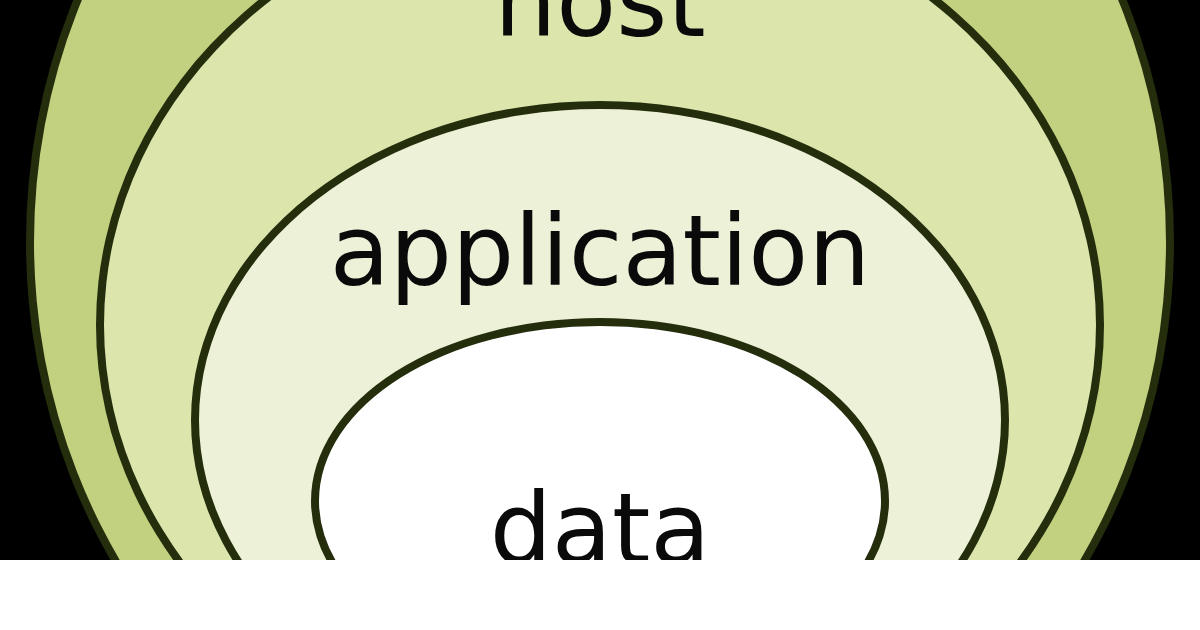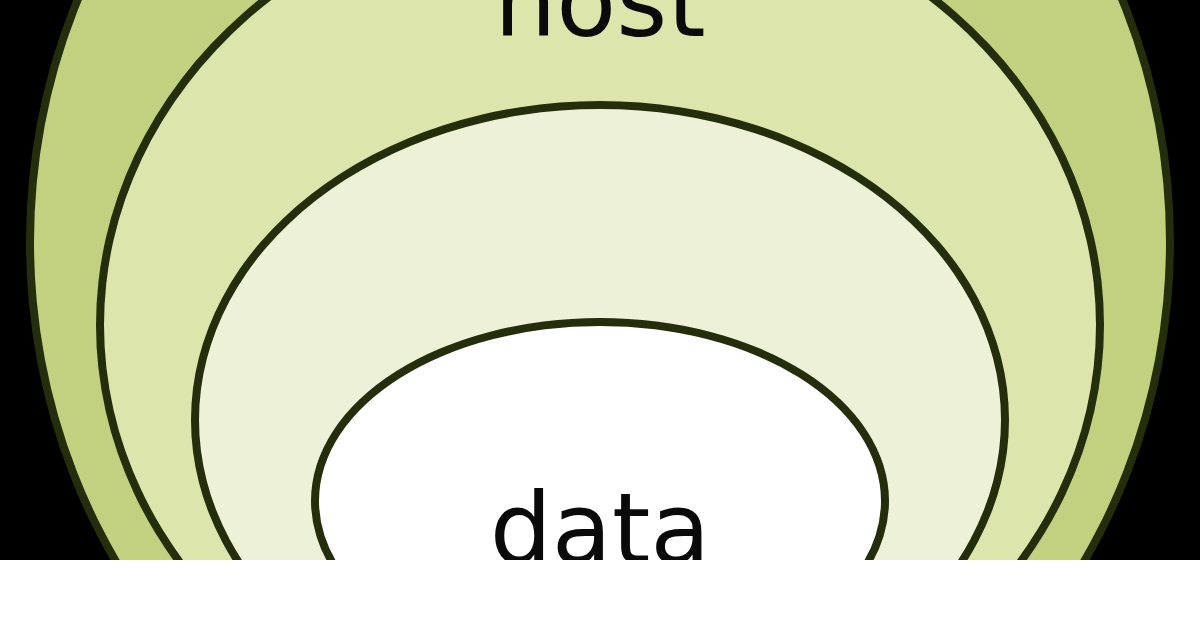--- a/index.html
+++ b/index.html
@@ -67,16 +67,17 @@
   <div class="ring ring-outer" style="background-color: rgb(193, 209, 128);"></div>
 
   <div class="ring ring-host" style="background-color: rgb(219, 229, 172);"></div>
 
   <div class="ring ring-application" style="background-color: rgb(237, 241, 215);"></div>
 
   <div class="ring ring-data" style="background-color: rgb(255, 255, 255);"></div>
 
   <div class="layer-label label-host">host</div>
 
+  <div class="layer-label label-application">application</div>
 
   <div class="layer-label label-data">data</div>
 
 </div>
 
 </body></html>

